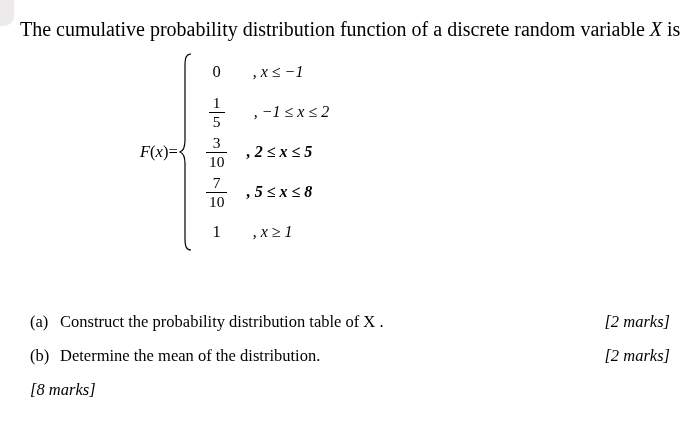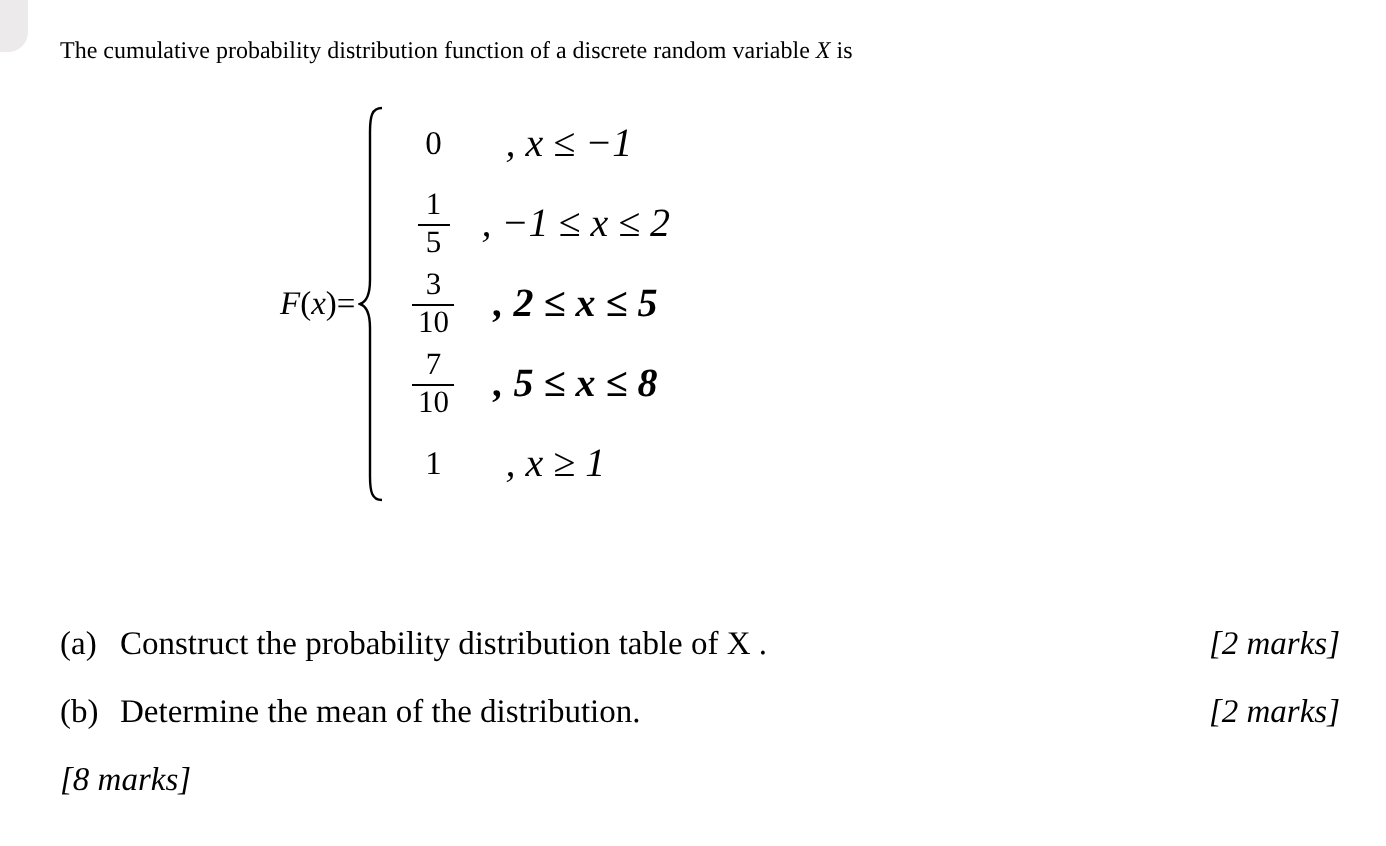--- a/index.html
+++ b/index.html
@@ -15,23 +15,23 @@
     overflow: hidden;
     position: relative;
   }
   .page {
     position: relative;
     width: 693px;
     height: 423px;
   }
   .intro {
     position: absolute;
-    left: 30px;
+    left: 20px;
     top: 18px;
-    font-size: 12px;
+    font-size: 20px;
     white-space: nowrap;
   }
   .intro .var {
     font-style: italic;
   }
   
   .func-block {
     position: absolute;
     left: 140px;
     top: 50px;
@@ -93,26 +93,26 @@
     width: 100%;
     min-width: 16px;
     height: 1px;
     background: #000;
     margin: 1px 0;
   }
   .frac .den {
     padding: 0 3px;
   }
   .case-cond {
-    font-size: 20px;
+    font-size: 16px;
     white-space: nowrap;
     font-style: italic;
     margin-left: 4px;
   }
-  .cond-indent-1 { margin-left: 2px; }
+  .cond-indent-1 { margin-left: 15px; }
   .cond-indent-2 { margin-left: 8px; font-weight: bold; }
   .cond-indent-3 { margin-left: 14px; }
 
   
   .questions {
     position: absolute;
     left: 30px;
     top: 312px;
     width: 640px;
   }

